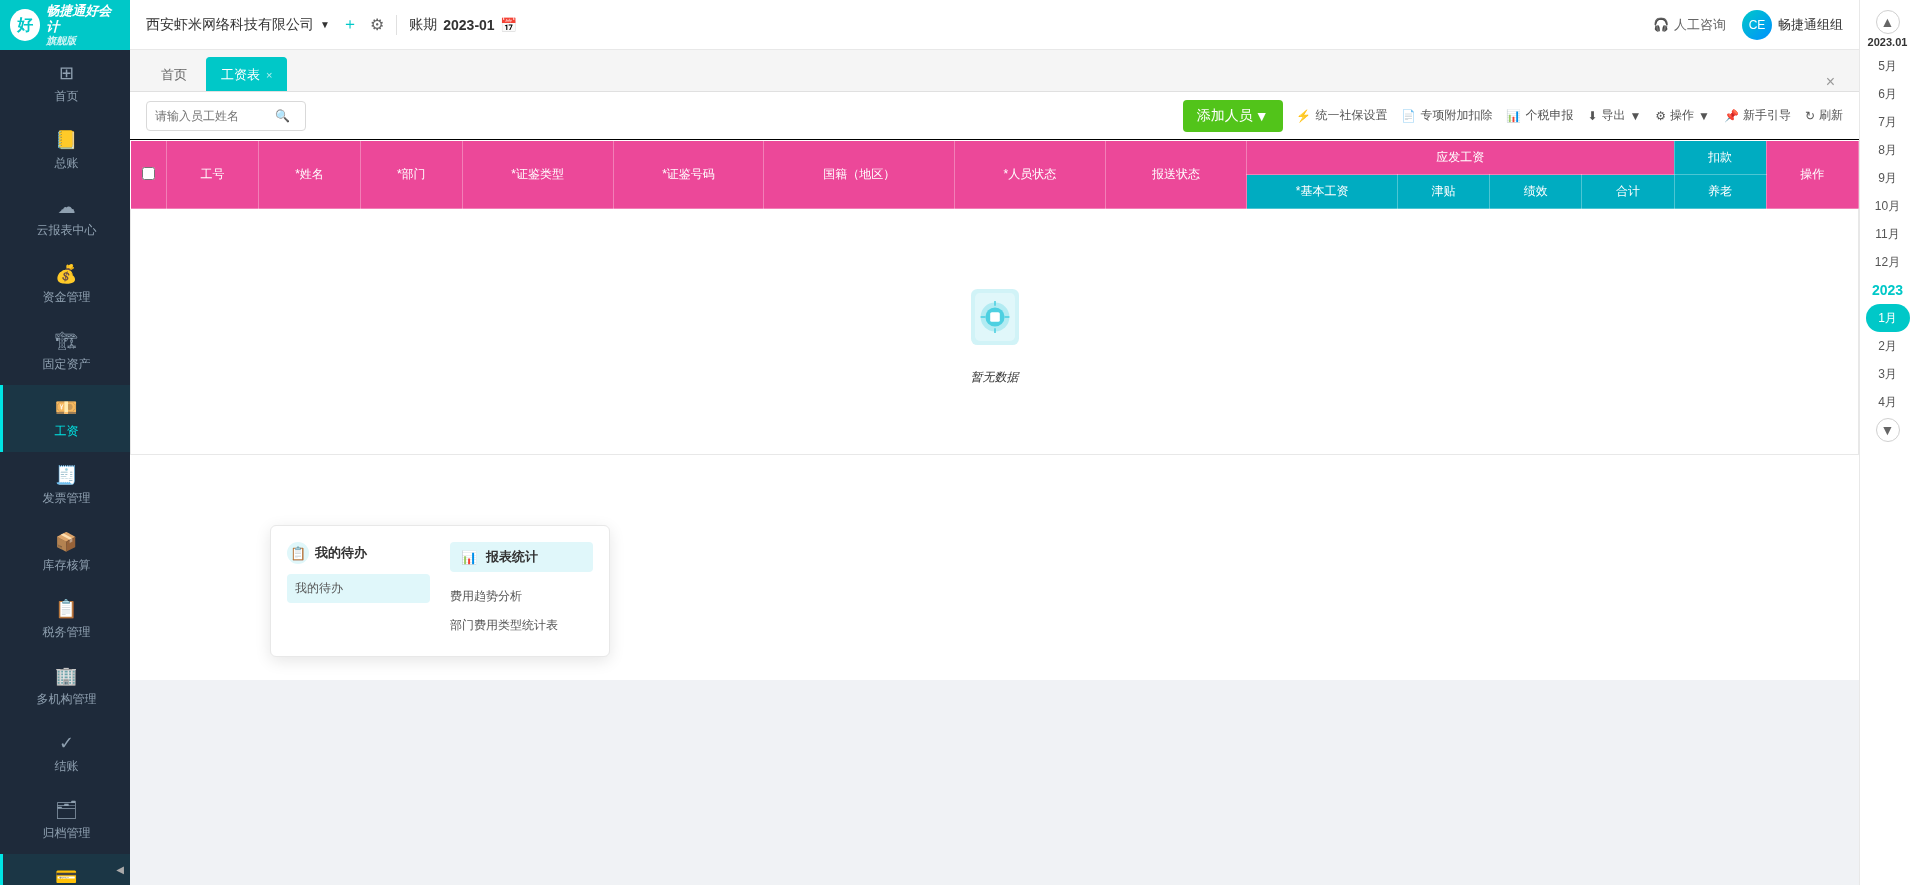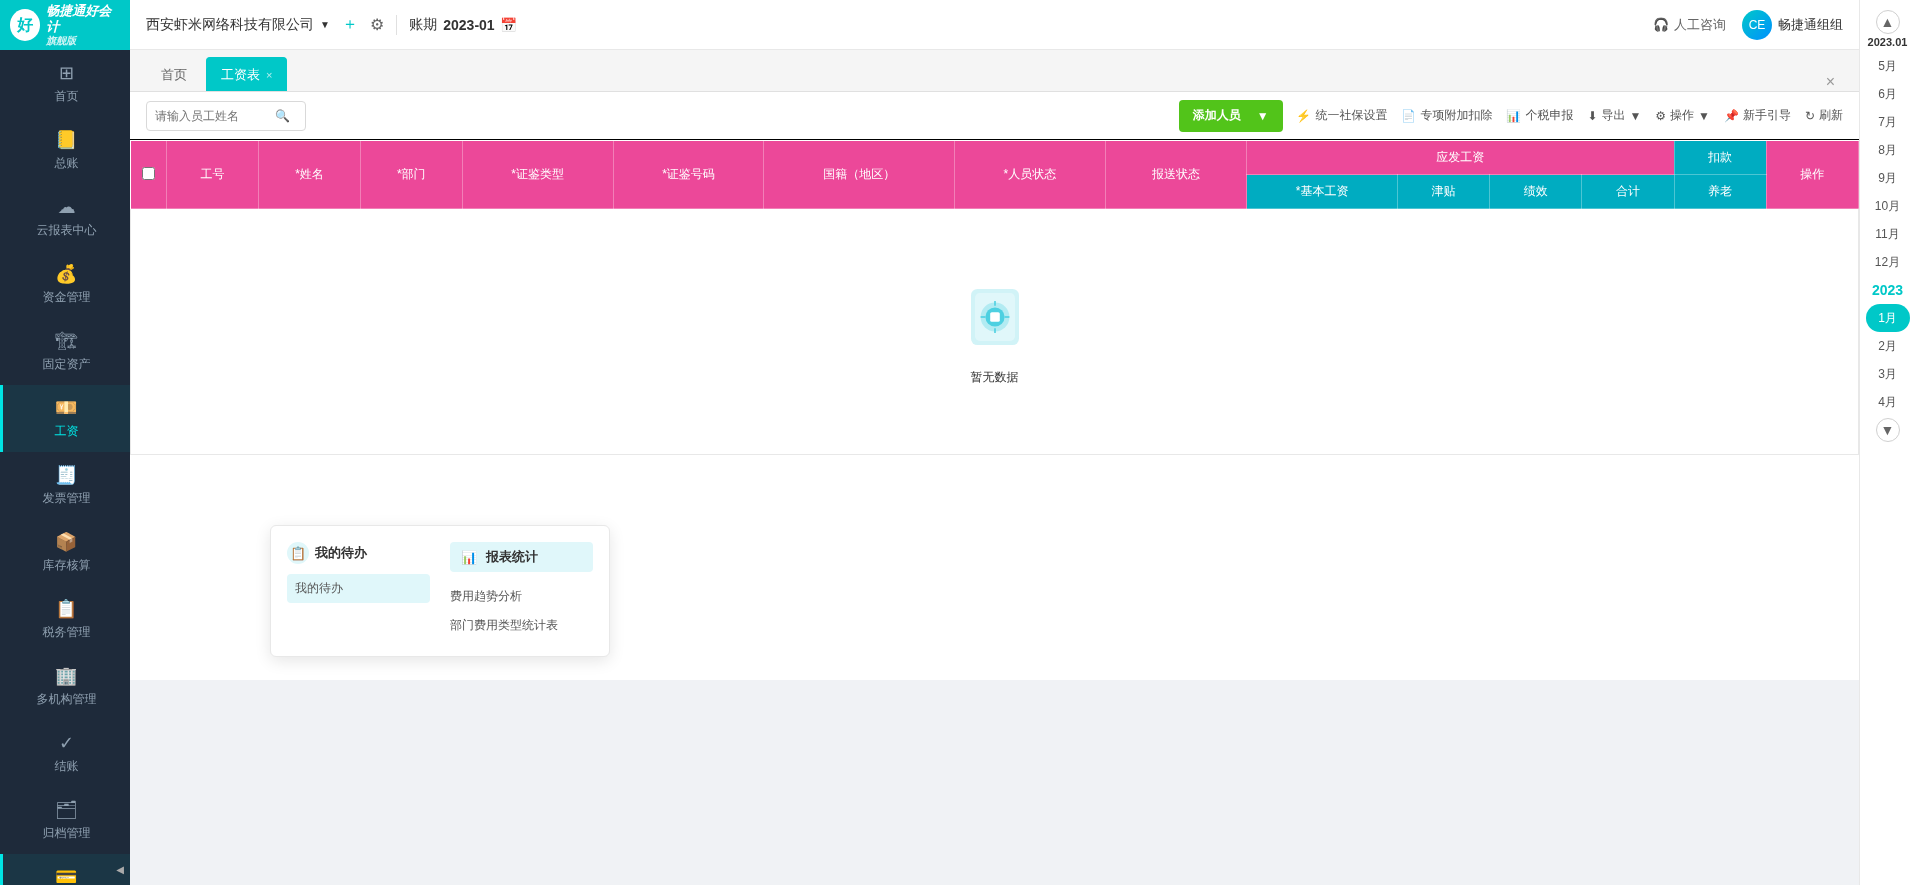--- a/index.html
+++ b/index.html
@@ -123,22 +123,22 @@
       font-size: 12px; background: white;
     }
     .toolbar-search input {
       border: none; outline: none; font-size: 12px; width: 120px;
     }
     .toolbar-right { margin-left: auto; display: flex; align-items: center; gap: 14px; }
     .btn-add {
       background: #52c41a; color: white;
       border: none; border-radius: 4px;
       height: 32px; padding: 0 14px;
-      font-size: 12px; cursor: pointer;
-      display: flex; align-items: center; gap: 16px; font-weight: bold;
+      font-size: 14px; cursor: pointer;
+      display: flex; align-items: center; gap: 2px;
     }
     .toolbar-action {
       display: flex; align-items: center; gap: 4px;
       font-size: 12px; color: #555; cursor: pointer;
     }
 
     
     .table-container {
       flex: 1;
       overflow: auto;
@@ -160,20 +160,21 @@
       font-weight: normal;
     }
     .salary-table th.sub {
       background: #00acc1;
     }
     .salary-table td {
       padding: 8px 10px;
       text-align: center;
       border: 1px solid #e8e8e8;
       color: #333;
+      font-style: italic;
     }
     .sub-header {
       background: #00acc1;
     }
     .empty-state {
       display: flex; flex-direction: column; align-items: center;
       justify-content: center; padding: 60px 0;
     }
     .empty-icon {
       width: 80px; height: 80px;

